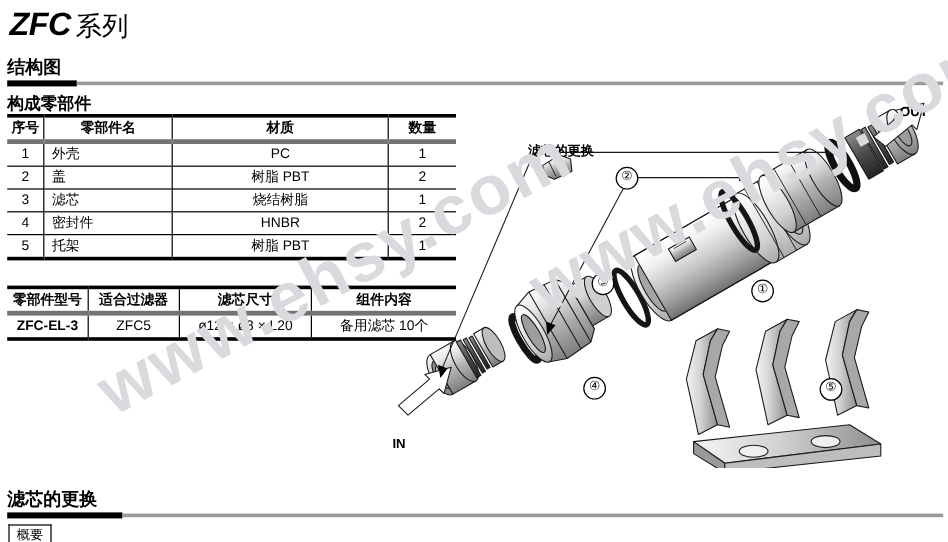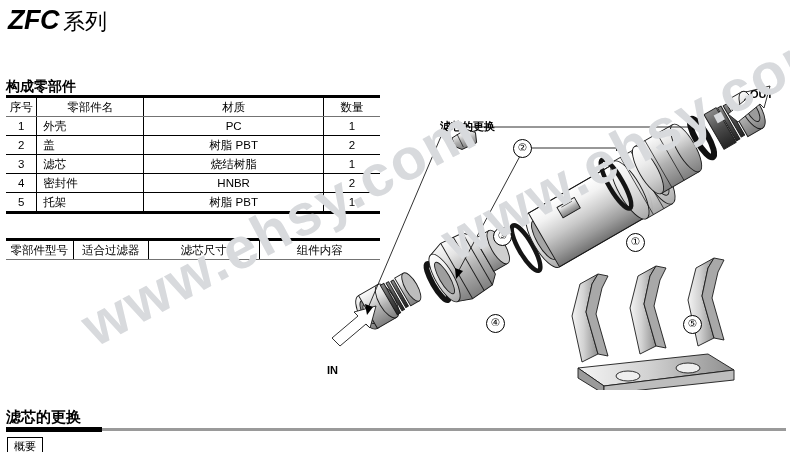--- a/index.html
+++ b/index.html
@@ -120,22 +120,22 @@
     border-bottom: 1px solid #000;
     padding: 0;
     height: 18px;
     line-height: 18px;
     text-align: center;
     font-weight: normal;
     background: transparent;
   }
   table.spec thead th {
     border-top: 3px solid #000;
-    border-bottom: 1px solid #737373;
-    font-weight: normal;
+    border-bottom: 4px solid #737373;
+    font-weight: bold;
   }
   table.spec tbody tr:last-child td {
     border-bottom: 3px solid #000;
   }
   table.spec td.left, table.spec th.left {
     text-align: left;
     padding-left: 6px;
   }
   table.spec td.bold {
     font-weight: bold;
@@ -191,20 +191,25 @@
 </style>
 </head>
 <body>
 
 <div id="page">
 
   <div class="page-title">
     <span class="model">ZFC</span><span class="suffix">系列</span>
   </div>
 
+  <div class="section-head" style="top:48px;">
+    <div class="sh-label">结构图</div>
+    <div class="sh-rule-dark" style="width:58px;"></div>
+    <div class="sh-rule-light" style="left:58px;"></div>
+  </div>
 
   <div class="sub-head" style="left:6px; top:78px;">构成零部件</div>
 
   <table class="spec t1">
     <thead>
       <tr>
         <th class="first-col" style="width:32px;">序号</th>
         <th style="width:114px;">零部件名</th>
         <th style="width:192px;">材质</th>
         <th class="last-col" style="width:60px;">数量</th>
@@ -248,20 +253,26 @@
   <table class="spec t2">
     <thead>
       <tr>
         <th class="first-col" style="width:69px;">零部件型号</th>
         <th style="width:77px;">适合过滤器</th>
         <th style="width:114px;">滤芯尺寸</th>
         <th class="last-col" style="width:125px;">组件内容</th>
       </tr>
     </thead>
     <tbody>
+      <tr>
+        <td class="first-col bold">ZFC-EL-3</td>
+        <td>ZFC5</td>
+        <td>ø12 × ø8 × L20</td>
+        <td class="last-col">备用滤芯  10个</td>
+      </tr>
     </tbody>
   </table>
 
   <div class="diagram">
     <svg width="460" height="310" viewBox="0 0 460 310">
       <defs>
         <linearGradient id="gBody" x1="0" y1="0" x2="0" y2="1">
           <stop offset="0%" stop-color="#ffffff"></stop>
           <stop offset="22%" stop-color="#f2f2f2"></stop>
           <stop offset="52%" stop-color="#c9c9c9"></stop>

